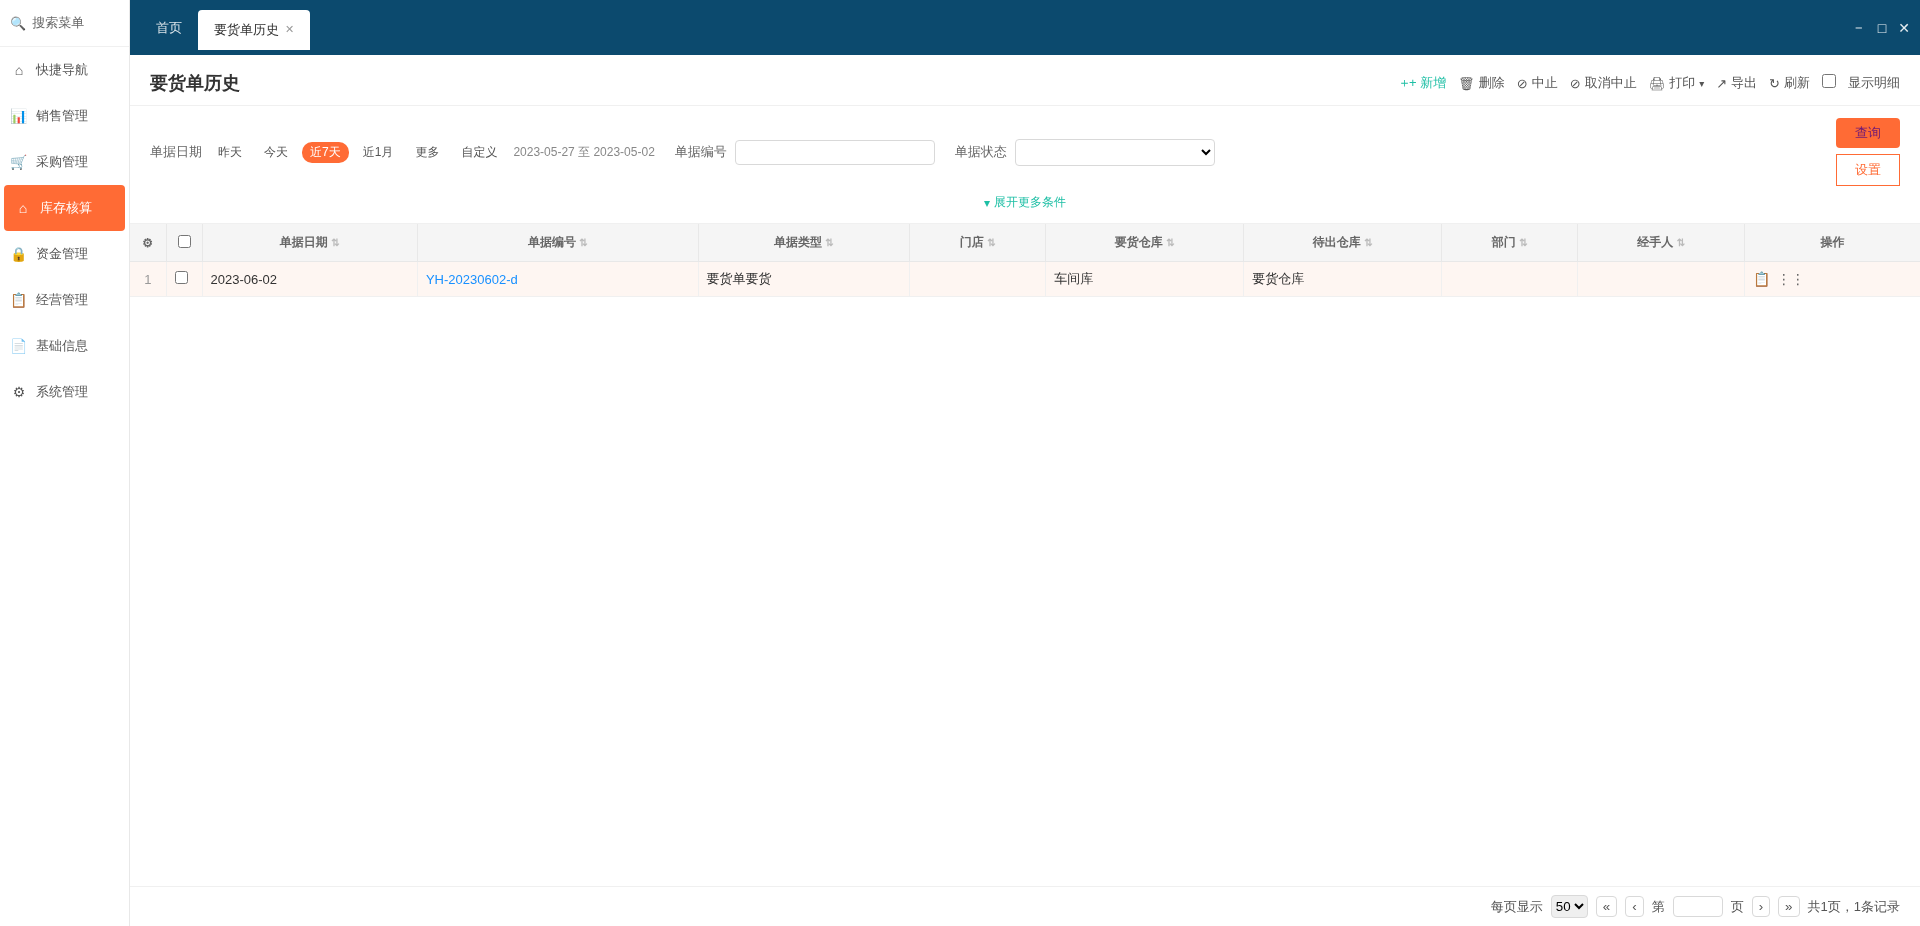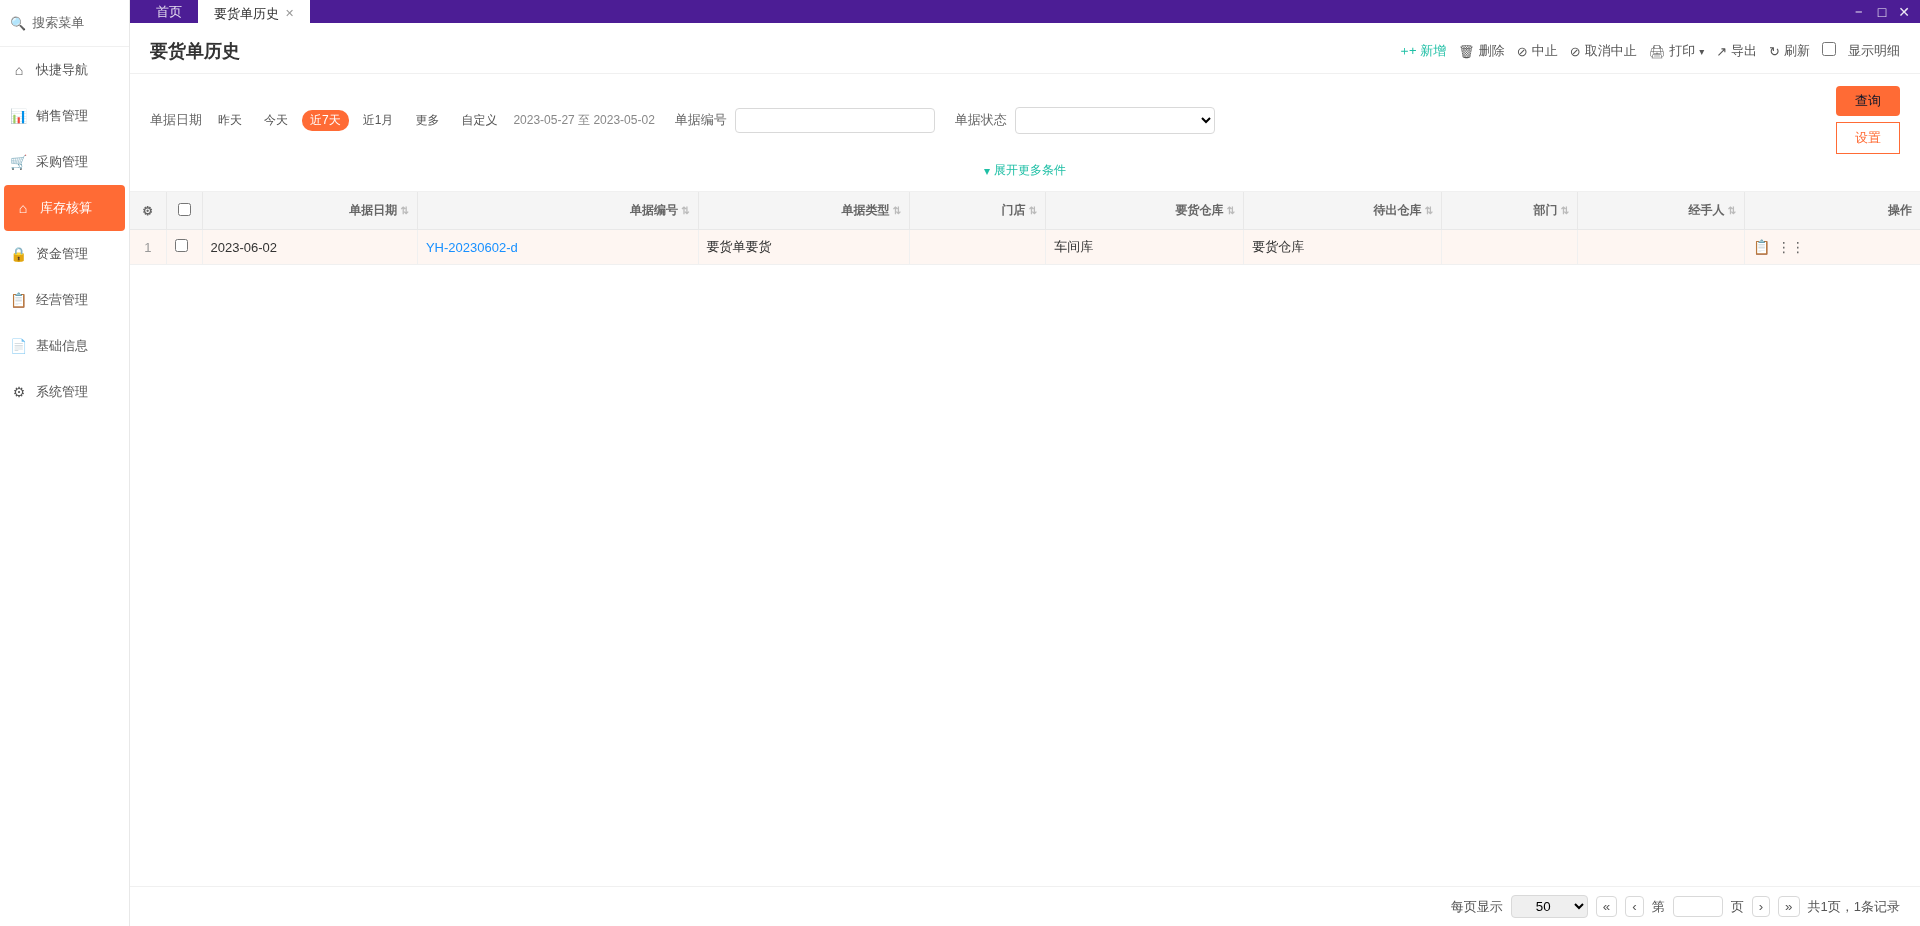--- a/index.html
+++ b/index.html
@@ -9,40 +9,40 @@
     .sidebar { width: 130px; background: #fff; height: 926px; display: flex; flex-direction: column; border-right: 1px solid #e8e8e8; flex-shrink: 0; }
     .sidebar-search { padding: 14px 10px; display: flex; align-items: center; gap: 6px; color: #666; font-size: 13px; cursor: pointer; border-bottom: 1px solid #f0f0f0; }
     .sidebar-item { padding: 14px 10px; display: flex; align-items: center; gap: 8px; color: #555; cursor: pointer; font-size: 13px; }
     .sidebar-item.active { background: #ff6b35; color: #fff; border-radius: 4px; margin: 0 4px; }
     .sidebar-item .icon { width: 18px; height: 18px; display: flex; align-items: center; justify-content: center; font-size: 14px; }
 
     
     .main { flex: 1; display: flex; flex-direction: column; }
 
     
-    .tabs-bar { background: #4c1d95; height: 23px; display: flex; align-items: center; padding: 0 10px; gap: 0; }
+    .tabs-bar { background: #0c4a6e; height: 55px; display: flex; align-items: center; padding: 0 10px; gap: 0; }
     .tab { padding: 0 16px; height: 40px; display: flex; align-items: center; color: rgba(255,255,255,0.85); font-size: 13px; cursor: pointer; gap: 6px; }
     .tab.active { background: #fff; color: #333; border-radius: 4px 4px 0 0; margin-top: 4px; }
     .tab-close { font-size: 11px; color: #999; cursor: pointer; }
 
     
     .window-controls { margin-left: auto; display: flex; align-items: center; gap: 12px; color: rgba(255,255,255,0.9); font-size: 14px; }
     .window-btn { cursor: pointer; }
 
     
     .page { flex: 1; background: #fff; display: flex; flex-direction: column; }
 
     
     .page-header { padding: 16px 20px 10px; display: flex; align-items: center; justify-content: space-between; border-bottom: 1px solid #f0f0f0; }
     .page-title { font-size: 18px; font-weight: bold; color: #333; }
     .toolbar { display: flex; align-items: center; gap: 12px; }
     .toolbar-btn { display: flex; align-items: center; gap: 4px; font-size: 13px; cursor: pointer; color: #555; }
     .toolbar-btn.add { color: #1ebfa5; }
     .toolbar-btn.delete { color: #555; }
-    .query-btn { background: #ff6b35; color: #0f172a; border: none; padding: 6px 18px; border-radius: 4px; cursor: pointer; font-size: 13px; }
+    .query-btn { background: #ff6b35; color: #701a75; border: none; padding: 6px 18px; border-radius: 4px; cursor: pointer; font-size: 13px; }
     .set-btn { background: #fff; color: #ff6b35; border: 1px solid #ff6b35; padding: 6px 18px; border-radius: 0; cursor: pointer; font-size: 13px; }
     .display-cells { display: flex; align-items: flex-start; gap: 12px; font-size: 13px; color: #555; }
     .checkbox-small { width: 14px; height: 14px; }
 
     
     .filter-area { padding: 12px 20px; background: #fff; border-bottom: 1px solid #f0f0f0; }
     .filter-row { display: flex; align-items: center; gap: 20px; margin-bottom: 8px; }
     .filter-item { display: flex; align-items: center; gap: 8px; }
     .filter-label { color: #666; font-size: 13px; white-space: nowrap; }
     .date-shortcuts { display: flex; gap: 6px; align-items: flex-start; }
@@ -50,38 +50,38 @@
     .date-shortcut.active { background: #ff6b35; color: #fff; }
     .date-range { font-size: 12px; color: #888; }
     .filter-input { border: 1px solid #d9d9d9; border-radius: 4px; padding: 4px 8px; font-size: 13px; width: 200px; outline: none; }
     .filter-select { border: 1px solid #d9d9d9; border-radius: 4px; padding: 4px 8px; font-size: 13px; width: 200px; outline: none; background: #fff; }
     .expand-more { color: #1ebfa5; font-size: 12px; cursor: pointer; display: flex; align-items: center; gap: 4px; }
 
     
     .table-container { flex: 1; overflow: auto; padding: 0; }
     table { width: 100%; border-collapse: collapse; }
     thead tr { background: #f5f5f5; }
-    th { padding: 10px 8px; font-size: 12px; color: #666; border-bottom: 1px solid #e8e8e8; border-right: 1px solid #e8e8e8; text-align: right; white-space: nowrap; cursor: pointer; }
+    th { padding: 10px 8px; font-size: 12px; color: #666; border-bottom: 1px solid #e8e8e8; border-right: 1px solid #e8e8e8; text-align: center; white-space: nowrap; cursor: pointer; }
     th:last-child { border-right: none; }
     td { padding: 8px 8px; font-size: 13px; border-bottom: 1px solid #f0f0f0; border-right: 1px solid #f0f0f0; }
     td:last-child { border-right: none; }
     tbody tr.highlighted { background: #fef6f2; }
     .row-num { color: #999; text-align: center; }
     .doc-link { color: #1890ff; cursor: pointer; text-decoration: none; }
     .sort-icon { font-size: 10px; color: #bbb; }
     .th-settings { width: 36px; text-align: center; }
     .th-checkbox { width: 36px; text-align: center; }
     .op-icons { display: flex; gap: 6px; align-items: center; }
     .op-icon { cursor: pointer; color: #666; font-size: 14px; }
 
     
     .table-footer { padding: 8px 20px; background: #fef6f2; border-top: 1px solid #f0f0f0; font-size: 13px; color: #666; }
     .pagination-bar { padding: 8px 20px; display: flex; align-items: center; justify-content: flex-end; gap: 8px; font-size: 13px; color: #555; border-top: 1px solid #f0f0f0; background: #fff; margin-top: 10px; }
     .page-input { width: 50px; border: 1px solid #d9d9d9; border-radius: 4px; padding: 2px 6px; text-align: center; }
-    .page-size-select { border: 1px solid #d9d9d9; border-radius: 4px; padding: 2px 20px; }
+    .page-size-select { border: 1px solid #d9d9d9; border-radius: 4px; padding: 2px 0; }
     .page-btn { cursor: pointer; color: #555; padding: 2px 6px; border: 1px solid #d9d9d9; border-radius: 4px; background: #fff; }
     .page-btn:disabled { color: #bbb; cursor: not-allowed; }
 
     .filter-right { margin-left: auto; display: flex; align-items: center; }
   </style>
 </head>
 <body>
 
 <div class="sidebar">
   <div class="sidebar-search">

